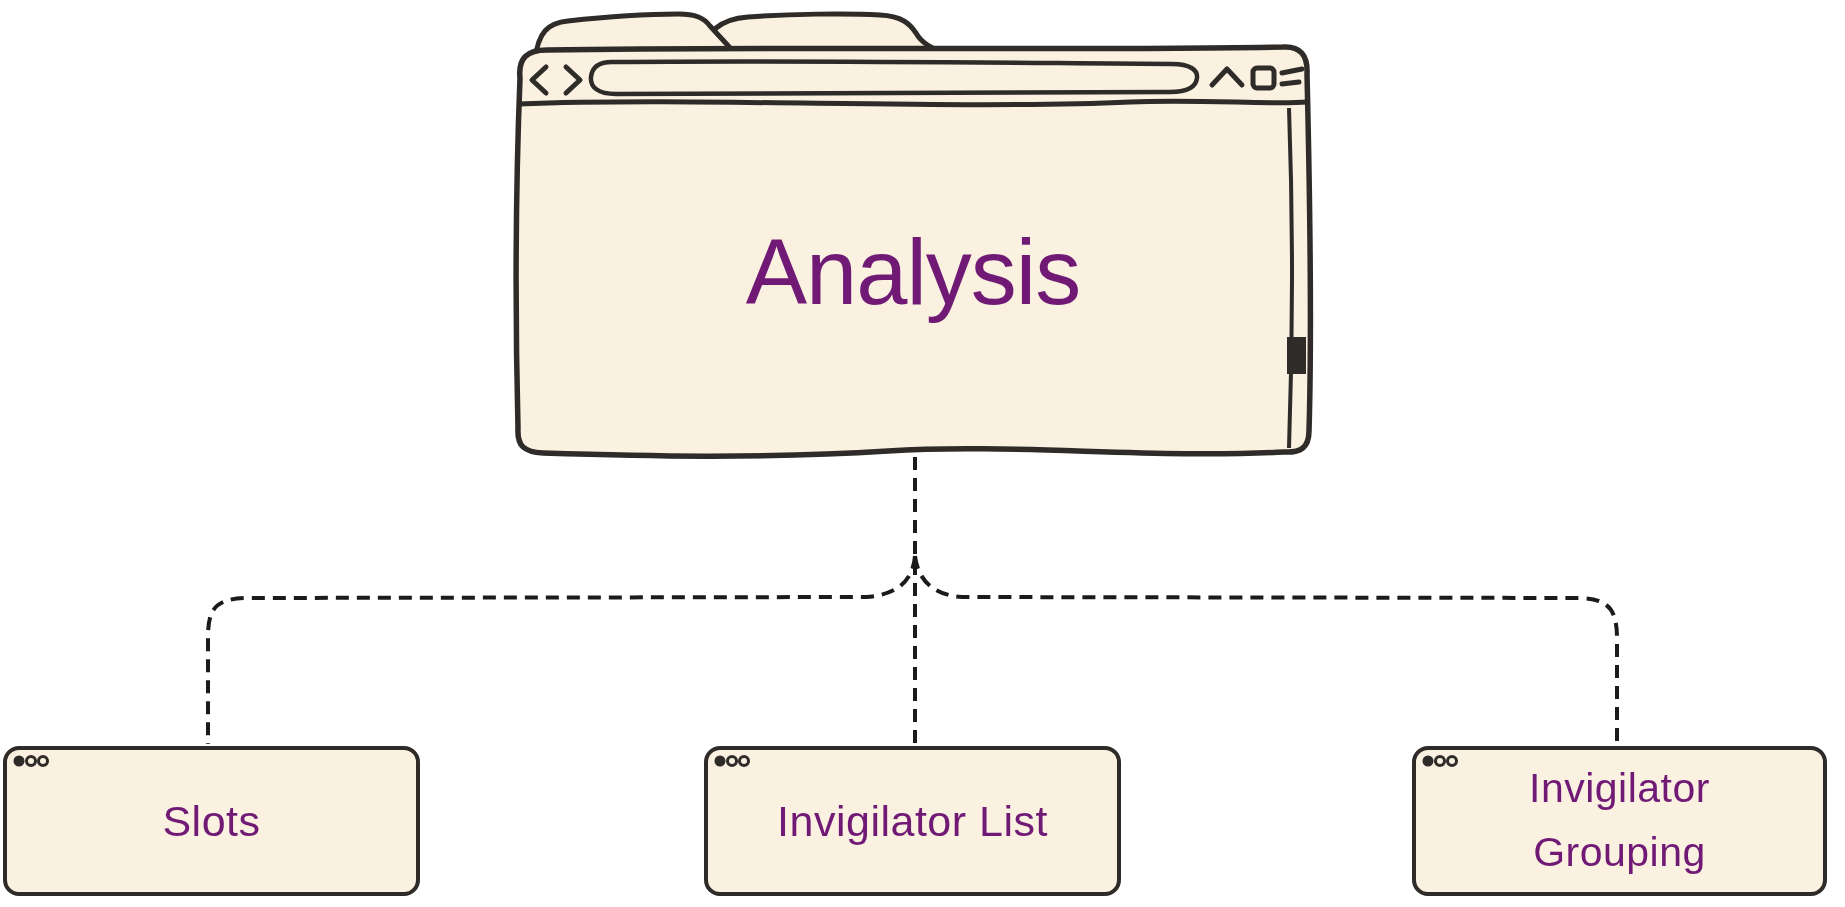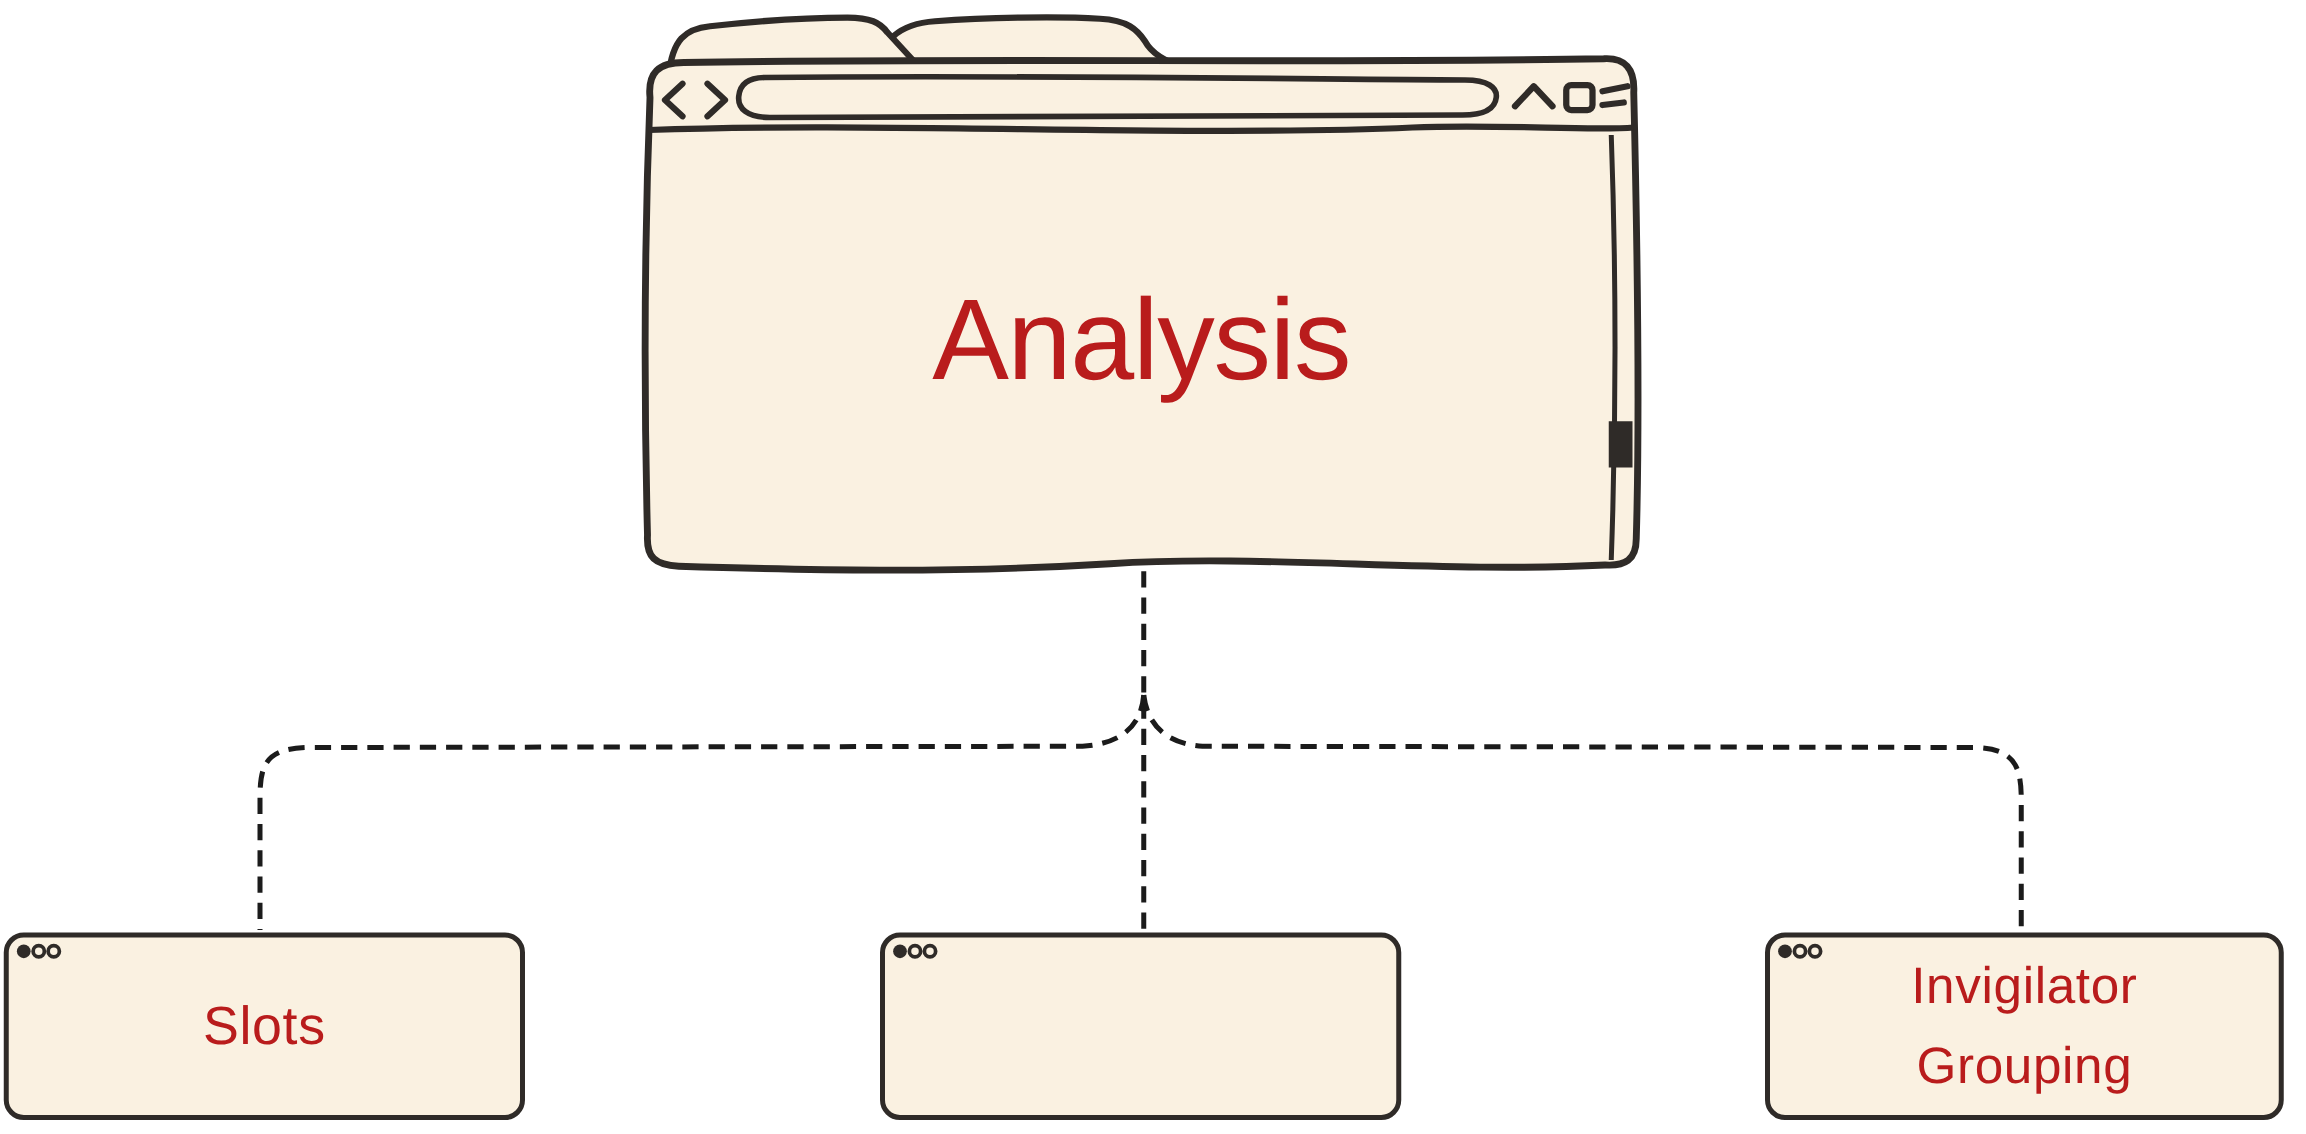--- a/index.html
+++ b/index.html
@@ -19,21 +19,21 @@
     position: absolute;
     left: 0;
     top: 0;
   }
   .label {
     position: absolute;
     display: flex;
     align-items: center;
     justify-content: center;
     text-align: center;
-    color: #b91c1c;
+    color: #701a75;
     pointer-events: none;
   }
   .label.title {
     left: 517px;
     top: 160px;
     width: 792px;
     height: 225px;
     font-size: 92px;
     letter-spacing: -1px;
   }
@@ -136,16 +136,17 @@
       <circle cx="1428" cy="761" r="5.5" fill="#2f2b28"></circle>
       <circle cx="1440" cy="761" r="4.5" fill="none" stroke="#2f2b28" stroke-width="3"></circle>
       <circle cx="1452" cy="761" r="4.5" fill="none" stroke="#2f2b28" stroke-width="3"></circle>
     </g>
   </svg>
 
   <div class="label title">Analysis</div>
 
   <div class="label child c1">Slots</div>
 
+  <div class="label child c2">Invigilator List</div>
 
   <div class="label child c3">Invigilator Grouping</div>
 
 </div>
 
 </body></html>

